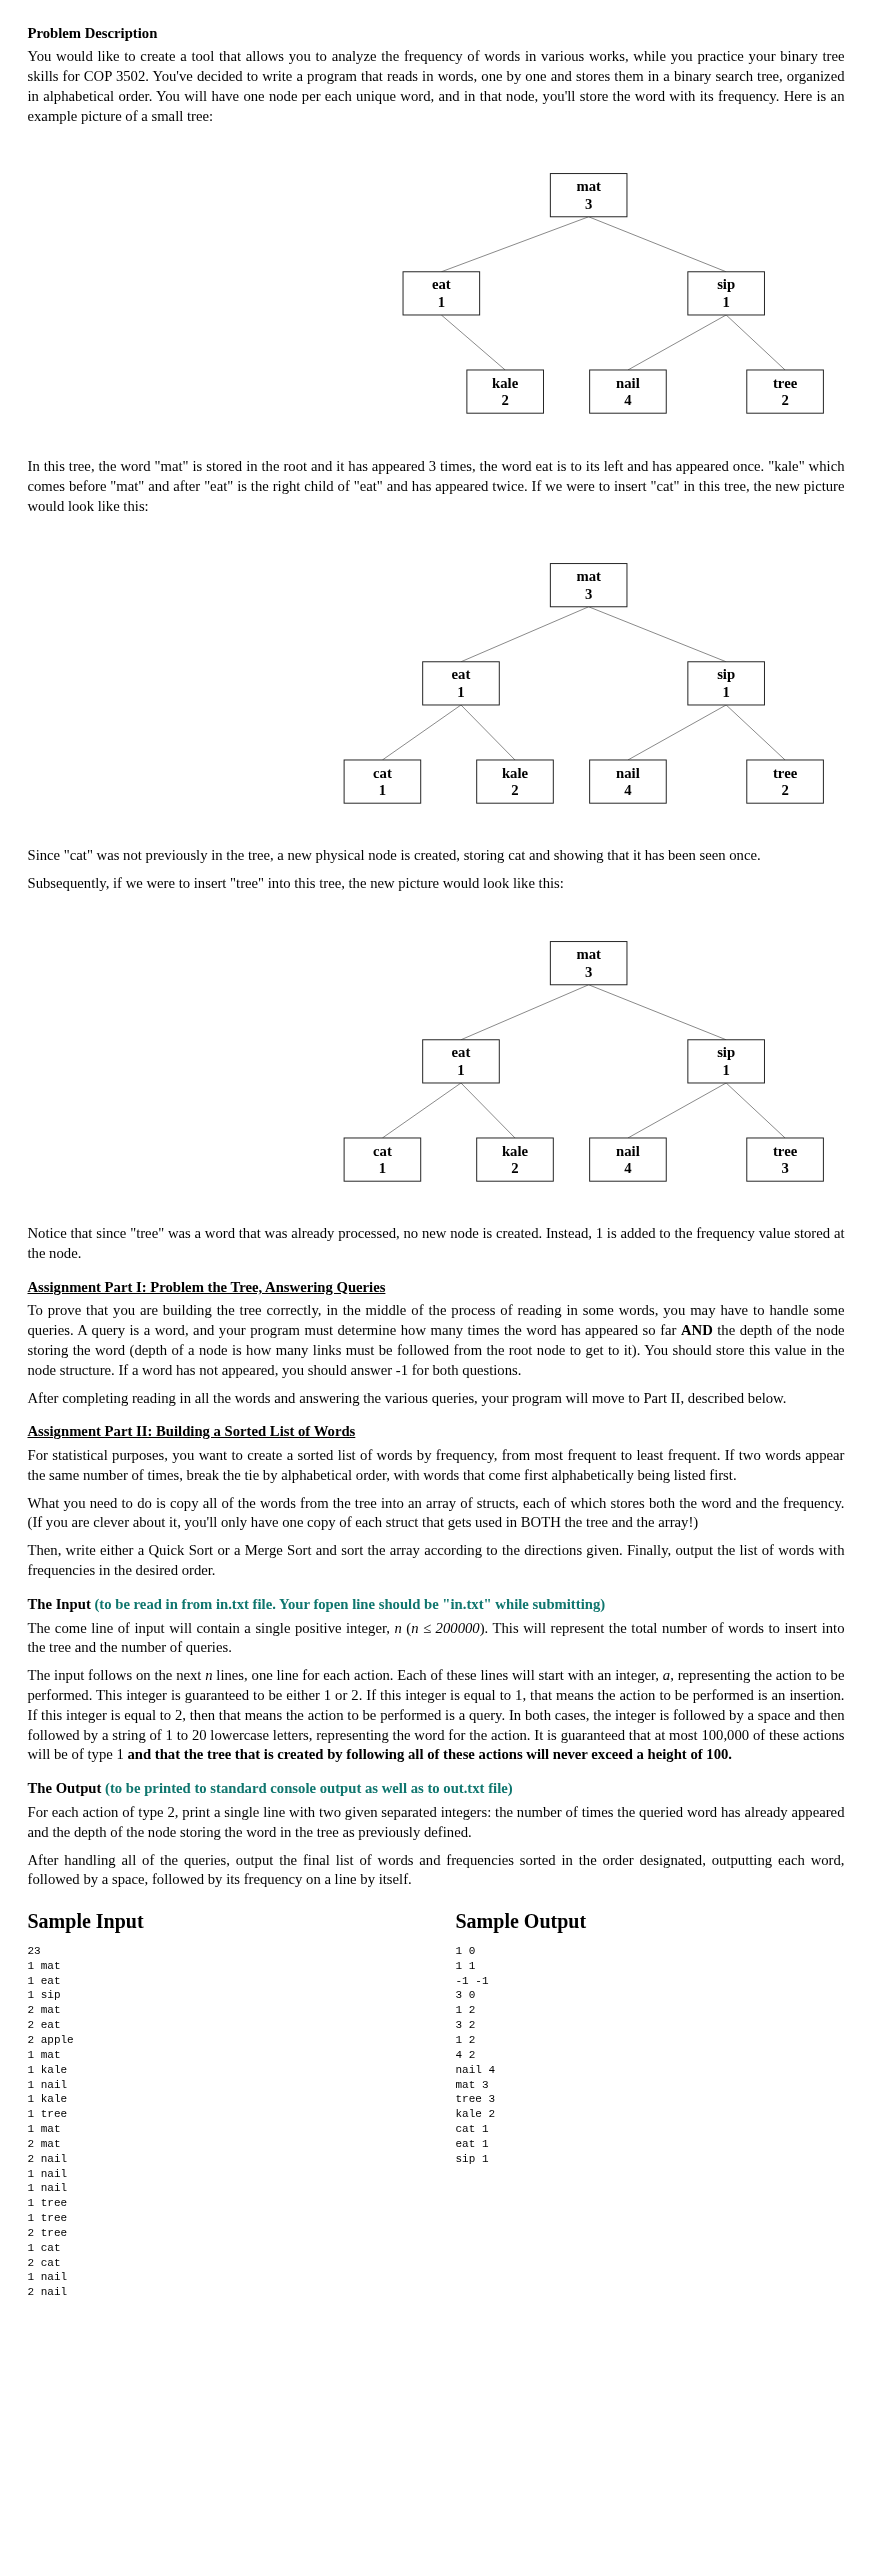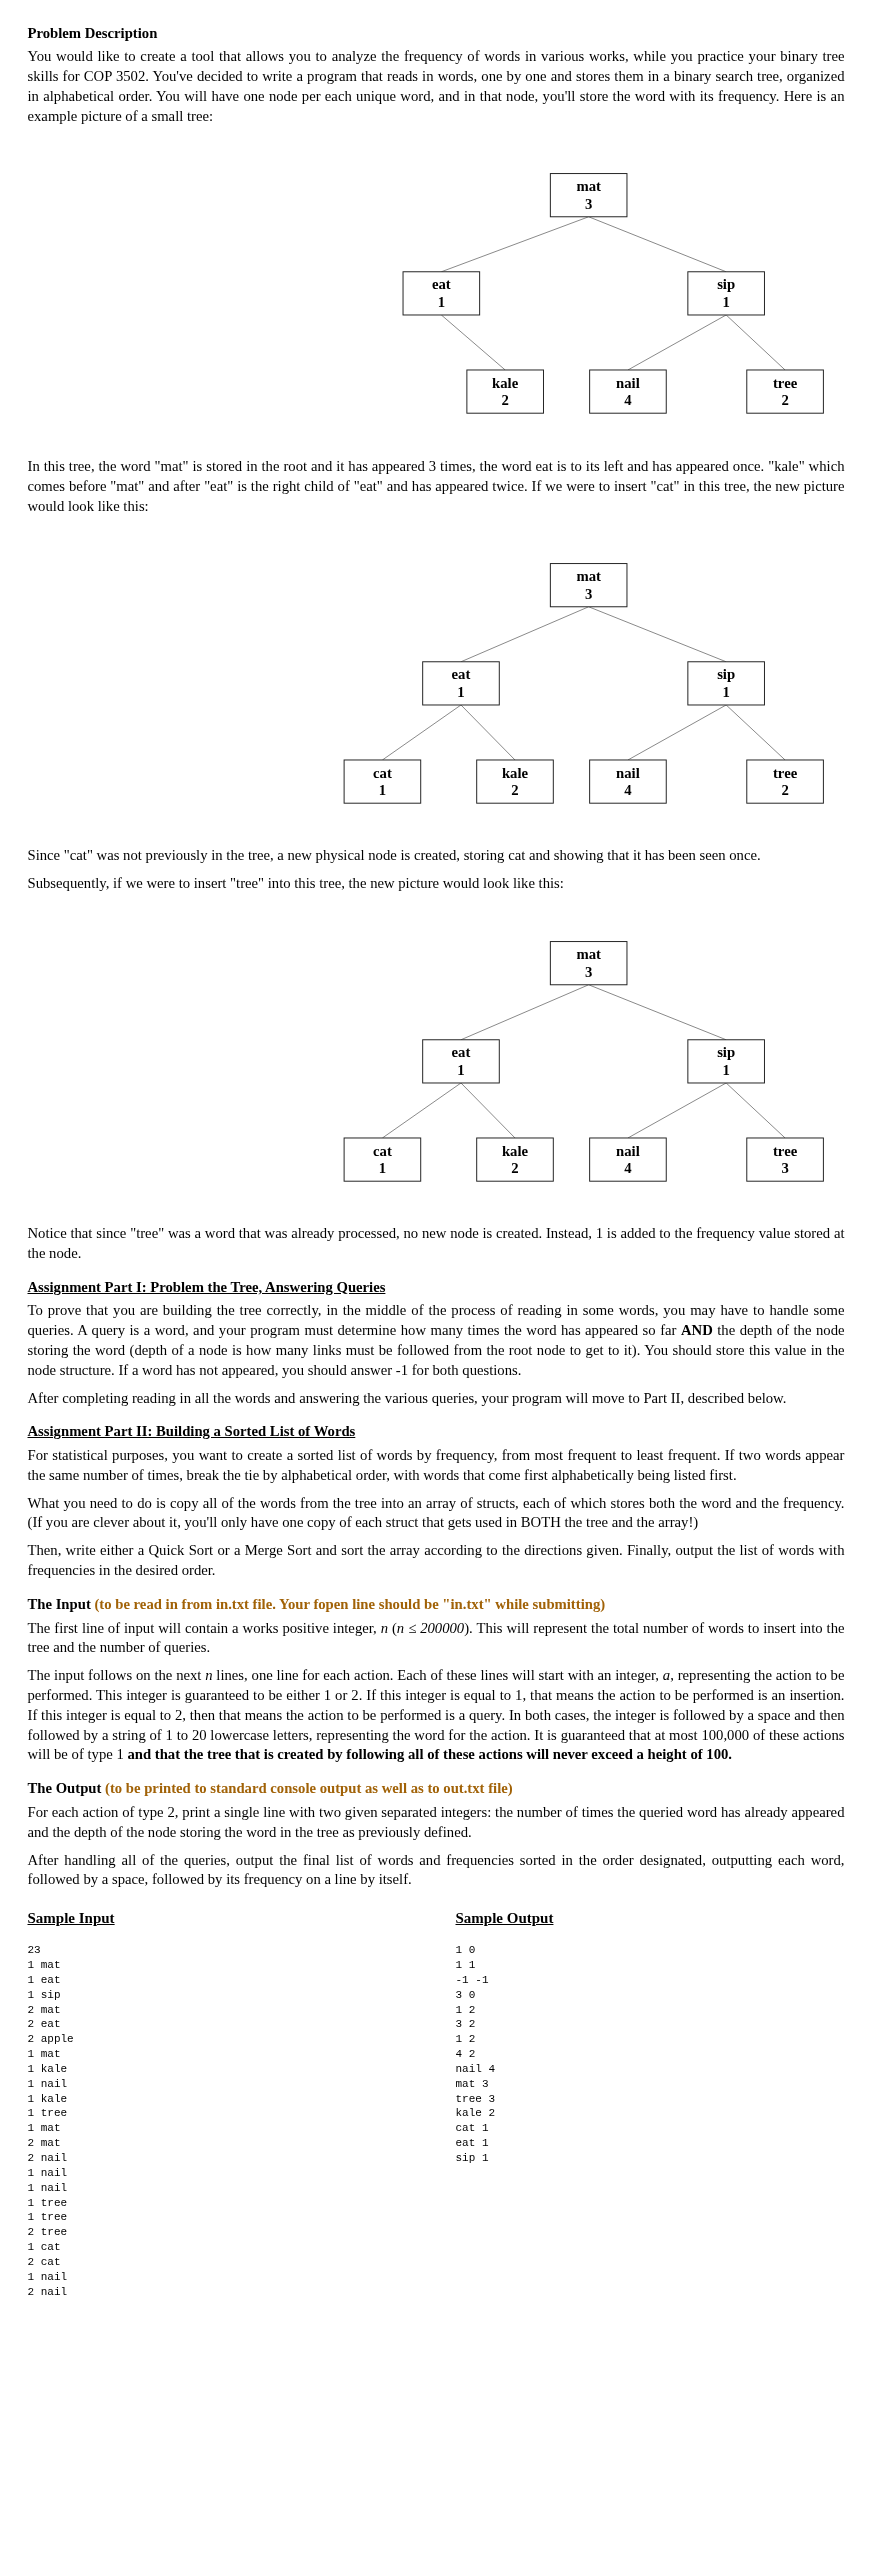--- a/index.html
+++ b/index.html
@@ -26,38 +26,37 @@
   }
   svg { display: inline-block; }
   .subsection {
     text-decoration: underline;
     font-weight: bold;
     font-size: 14.7px;
     margin: 13.8px 0 3.9px 0;
   }
   .bold { font-weight: bold; }
   .under { }
-  .red { color: #a16207; }
+  .red { color: #0f766e; }
   .mono {
     font-family: "Courier New", Courier, monospace;
     font-size: 11px;
     white-space: pre;
     line-height: 1.35;
   }
   .sample-row {
     display: flex;
     gap: 39px;
     margin-top: 17.7px;
   }
   .sample-col { flex: 1; }
   .sample-head {
     font-weight: bold;
-    text-decoration: underline;
-    font-size: 15px;
-    margin-bottom: 15px;
+    font-size: 20px;
+    margin-bottom: 9px;
   }
 </style>
 </head>
 <body>
 
 <h1 class="section-title">Problem Description</h1>
 
 <p>You would like to create a tool that allows you to analyze the frequency of words in various works, while you practice your binary tree skills for COP 3502. You've decided to write a program that reads in words, one by one and stores them in a binary search tree, organized in alphabetical order. You will have one node per each unique word, and in that node, you'll store the word with its frequency. Here is an example picture of a small tree:</p>
 
 <div class="tree-wrap">
@@ -167,21 +166,21 @@
 
 <div class="subsection">Assignment Part II: Building a Sorted List of Words</div>
 <p>For statistical purposes, you want to create a sorted list of words by frequency, from most frequent to least frequent. If two words appear the same number of times, break the tie by alphabetical order, with words that come first alphabetically being listed first.</p>
 <p>What you need to do is copy all of the words from the tree into an array of structs, each of which stores both the word and the frequency. (If you are clever about it, you'll only have one copy of each struct that gets used in BOTH the tree and the array!)</p>
 <p>Then, write either a Quick Sort or a Merge Sort and sort the array according to the directions given. Finally, output the list of words with frequencies in the desired order.</p>
 
 <p style="margin-top:13.8px;">
   <span class="bold under">The Input </span><span class="bold under red">(to be read in from in.txt file. Your fopen line should be "in.txt" while submitting)</span>
 </p>
 <p style="margin-top:-3.9px;">
-  <span>The first line of input will contain a works positive integer, </span><i>n</i><span> (</span><i>n ≤ 200000</i><span>). This will represent the total number of words to insert into the tree and the number of queries.</span>
+  <span>The come line of input will contain a single positive integer, </span><i>n</i><span> (</span><i>n ≤ 200000</i><span>). This will represent the total number of words to insert into the tree and the number of queries.</span>
 </p>
 <p>
   <span>The input follows on the next </span><i>n</i><span> lines, one line for each action. Each of these lines will start with an integer, </span><i>a</i><span>, representing the action to be performed. This integer is guaranteed to be either 1 or 2. If this integer is equal to 1, that means the action to be performed is an insertion. If this integer is equal to 2, then that means the action to be performed is a query. In both cases, the integer is followed by a space and then followed by a string of 1 to 20 lowercase letters, representing the word for the action. It is guaranteed that at most 100,000 of these actions will be of type 1 </span><span class="bold">and that the tree that is created by following all of these actions will never exceed a height of 100.</span>
 </p>
 
 <p style="margin-top:13.8px;">
   <span class="bold under">The Output </span><span class="bold under red">(to be printed to standard console output as well as to out.txt file)</span>
 </p>
 <p style="margin-top:-3.9px;">For each action of type 2, print a single line with two given separated integers: the number of times the queried word has already appeared and the depth of the node storing the word in the tree as previously defined.</p>
 <p>After handling all of the queries, output the final list of words and frequencies sorted in the order designated, outputting each word, followed by a space, followed by its frequency on a line by itself.</p>

